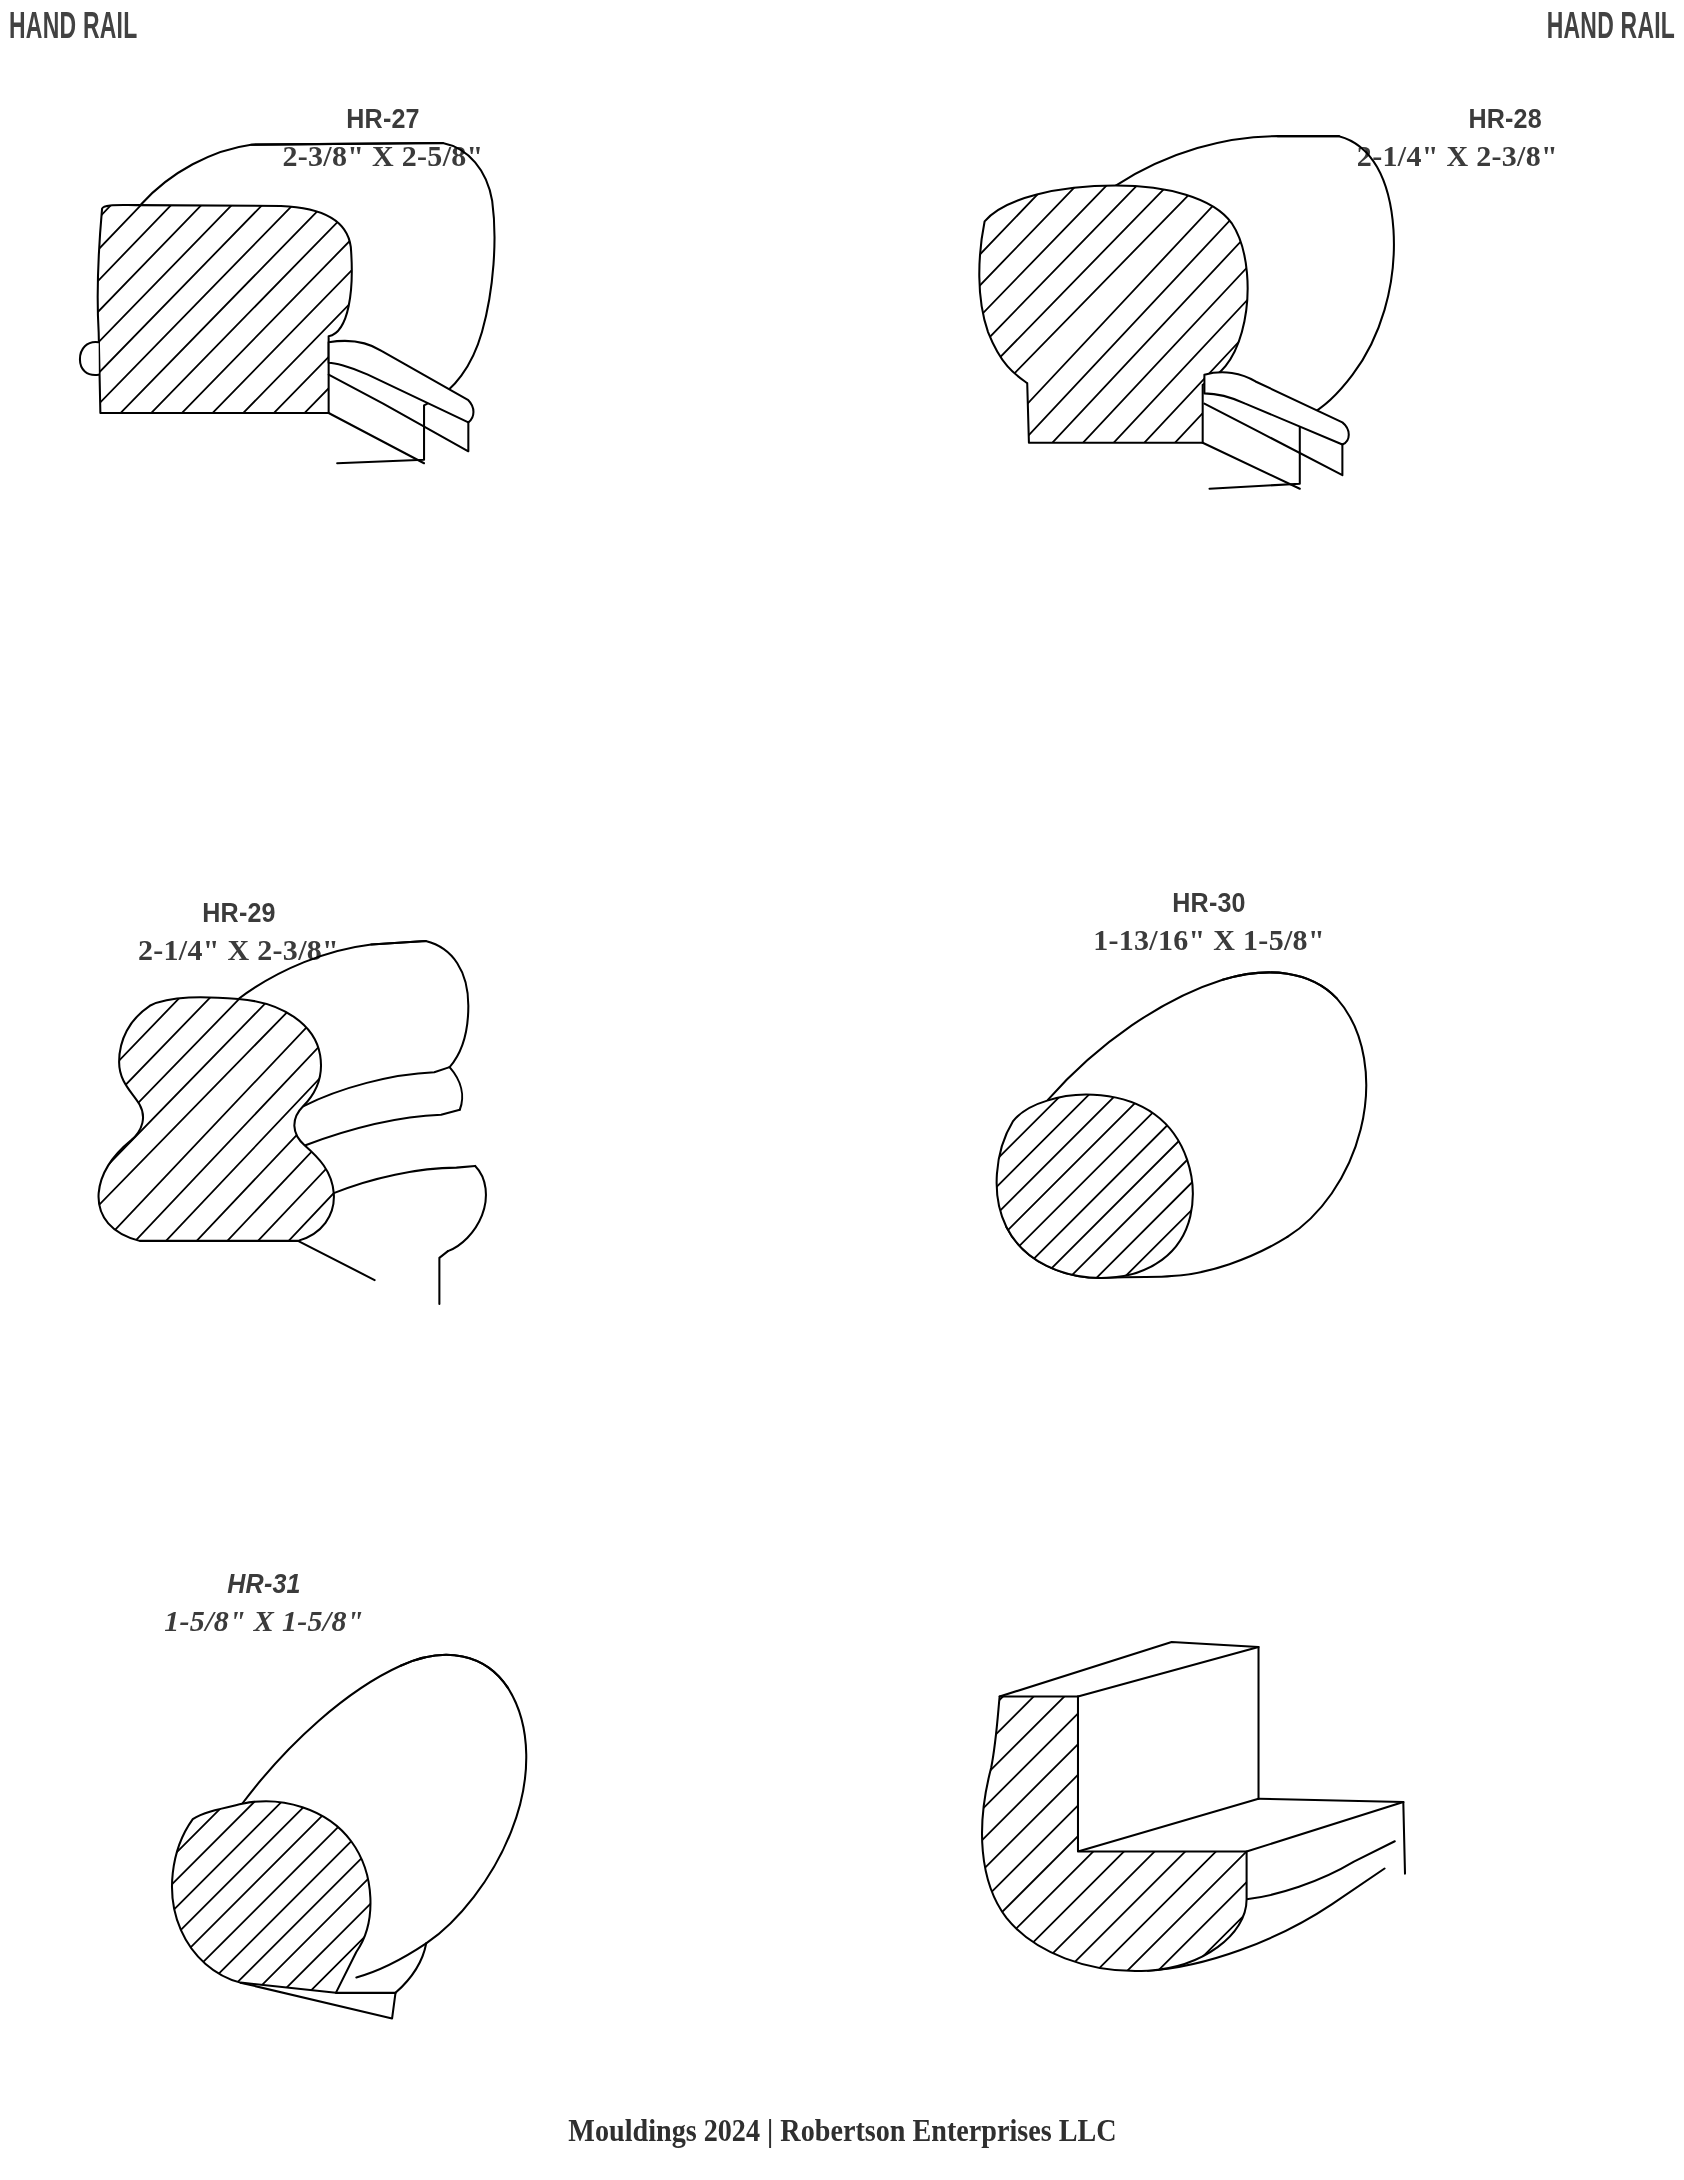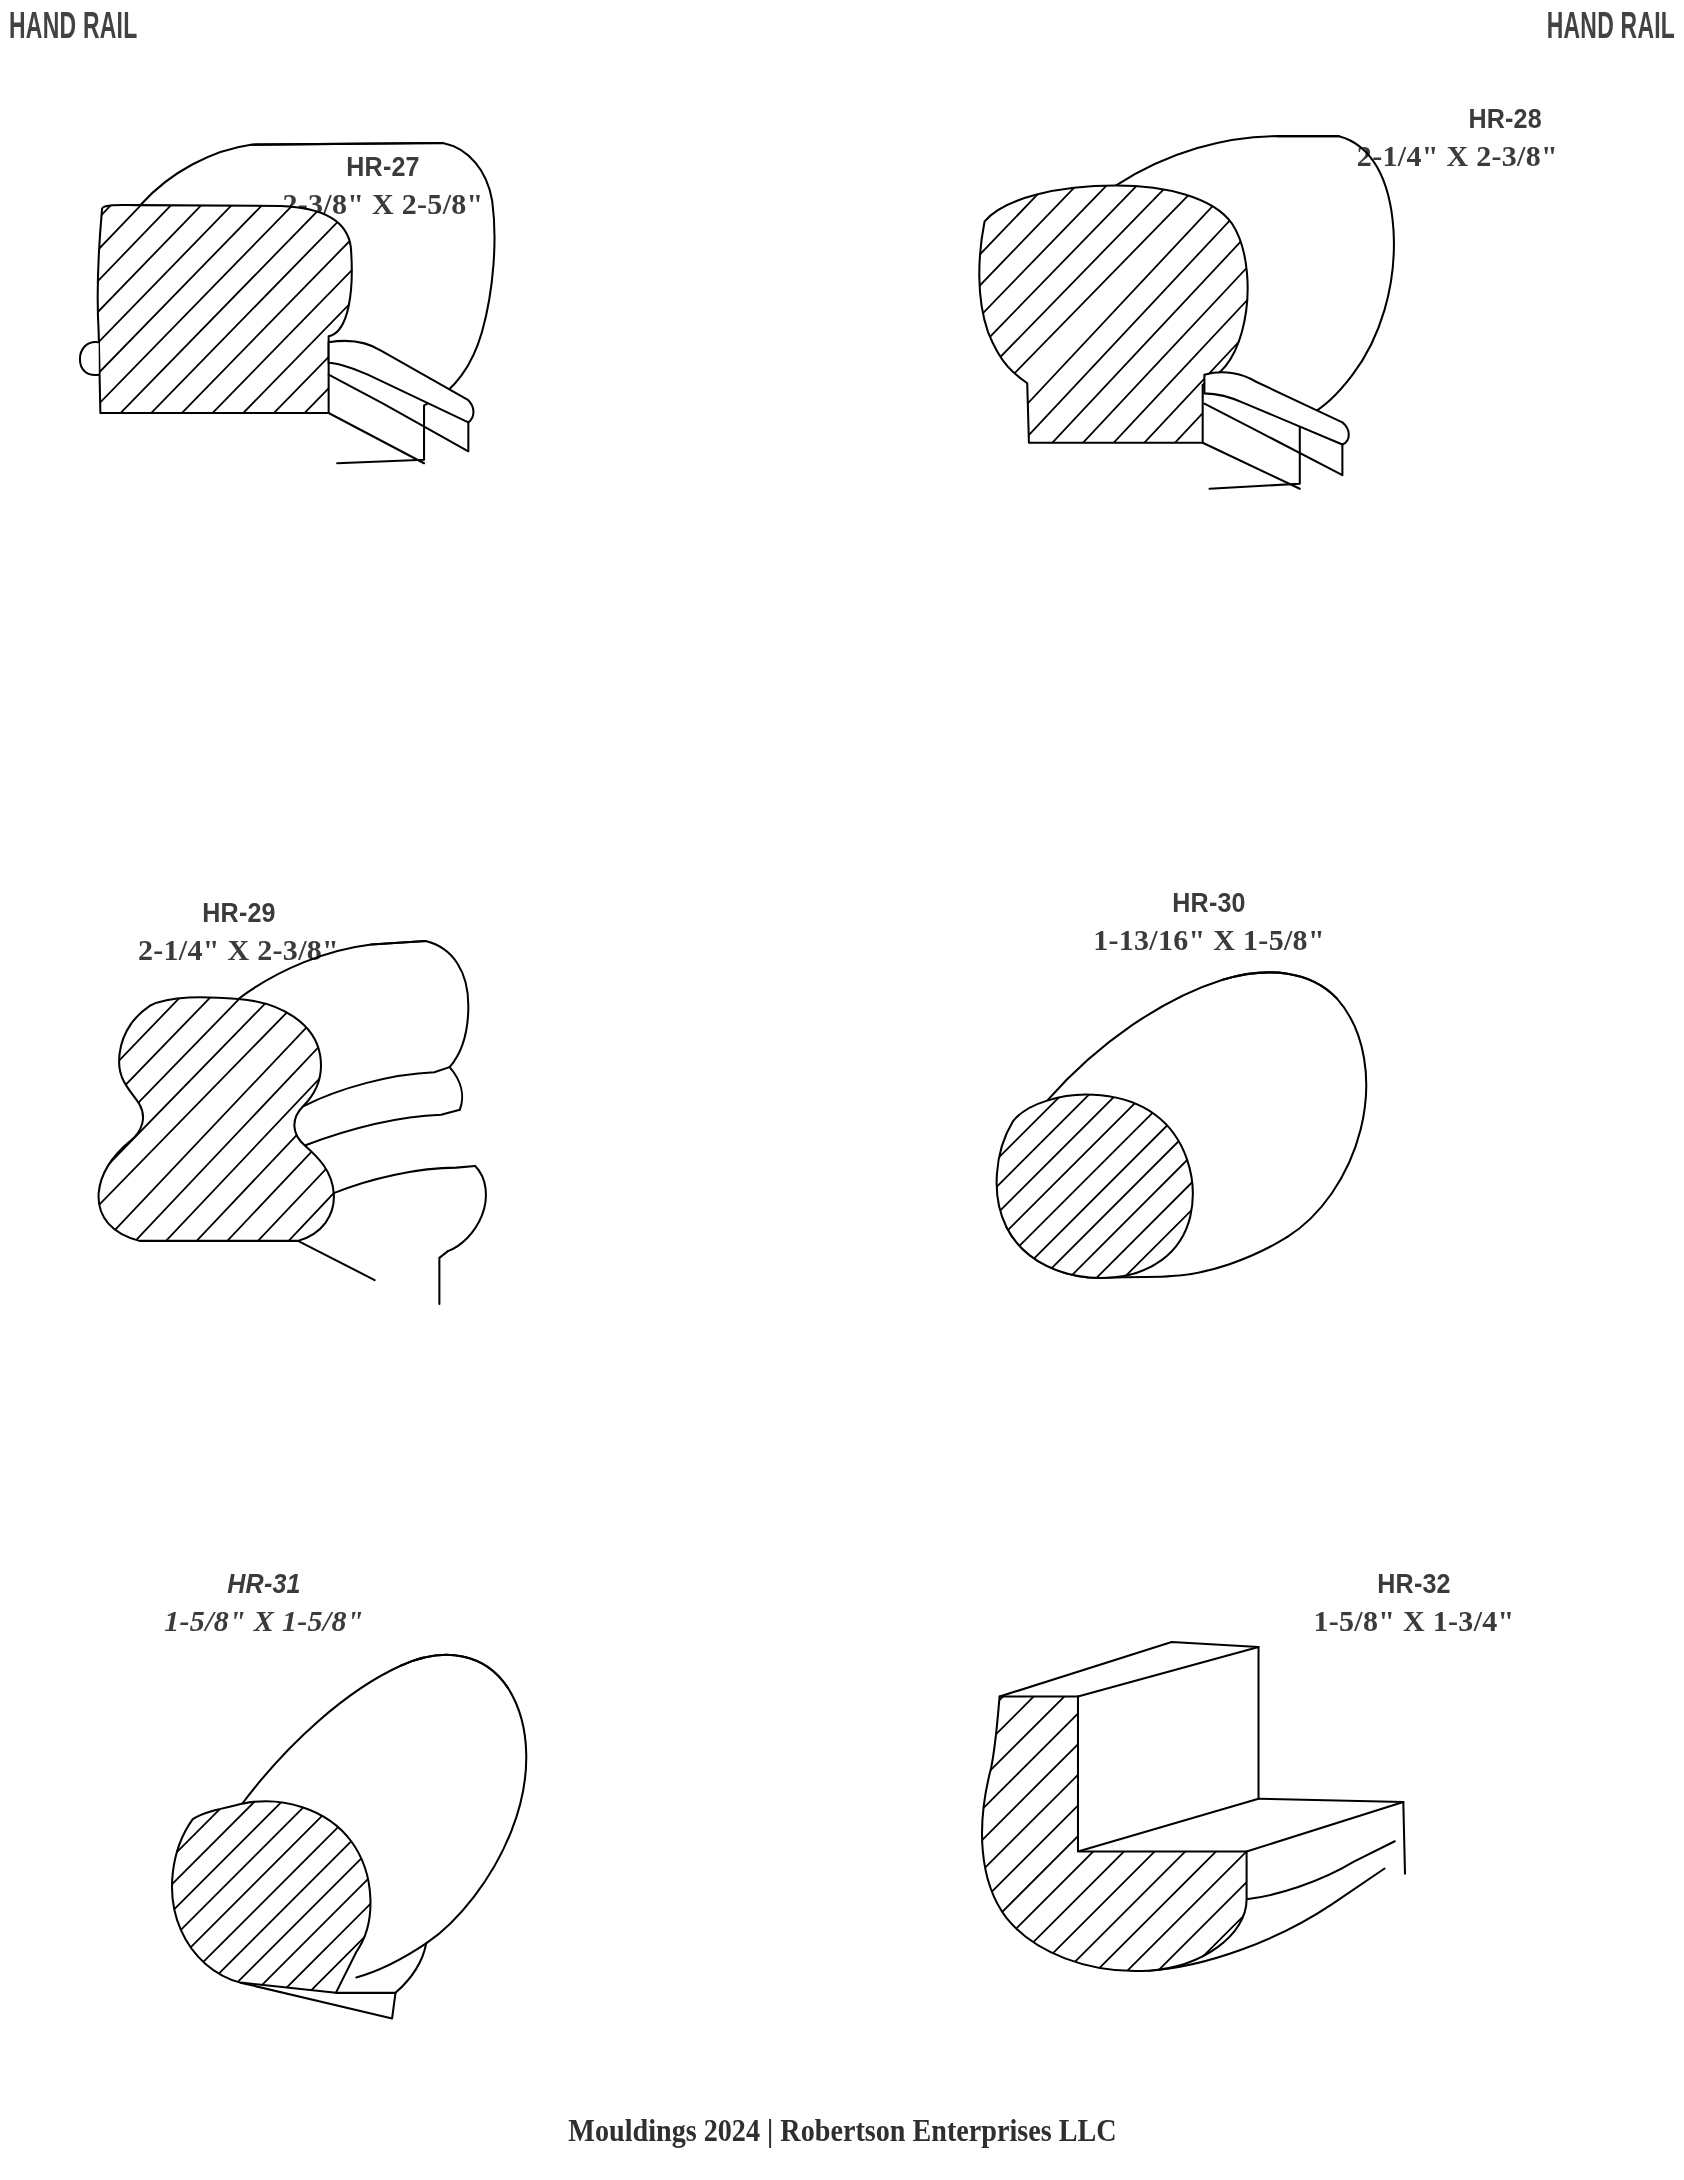--- a/index.html
+++ b/index.html
@@ -86,21 +86,21 @@
 </head>
 <body>
 
 <div id="hdr-left" class="page-header">HAND RAIL</div>
 
 <div id="hdr-right" class="page-header">HAND RAIL</div>
 
 <div class="sheet">
 
   <div class="figure" style="left:51px; top:102px; width:767px; height:409px;">
-    <div class="labels" style="left:102px; top:0px; width:460px;margin-top:48px;">
+    <div class="labels" style="left:102px; top:0px; width:460px;">
       <div class="code">HR-27</div>
       <div class="dims">2-3/8" X 2-5/8"</div>
     </div>
     <div class="drawing" style="left:17px; top:17px;">
       <svg width="477" height="375" viewBox="0 0 560 440" fill="none" stroke="#000" stroke-width="2.4" stroke-linecap="round" stroke-linejoin="round">
         <defs>
           <clipPath id="clip27">
             <path d="M40 105 C 36 150, 33 200, 36 250 L 38 345 L 306 345 L 306 255
                      C 330 250, 336 200, 332 150 C 328 120, 300 104, 250 102
                      L 80 101 C 58 101, 42 100, 40 105 Z"></path>
@@ -345,24 +345,20 @@
             <path d="M136 472 L 448 160"></path>
           <path d="M168 472 L 480 160"></path>
             <path d="M200 472 L 512 160"></path>
           <path d="M232 472 L 544 160"></path>
         </g>
       </svg>
     </div>
   </div>
 
   <div class="figure" style="left:877px; top:1567px; width:767px; height:477px;">
-    <div class="labels" style="left:358px; top:0px; width:358px;">
-      <div class="code">HR-32</div>
-      <div class="dims">1-5/8" X 1-3/4"</div>
-    </div>
     <div class="drawing" style="left:0px; top:34px;">
       <svg width="528" height="409" viewBox="0 0 620 480" fill="none" stroke="#000" stroke-width="2.4" stroke-linecap="round" stroke-linejoin="round">
         <defs>
           <clipPath id="clip32">
             <path d="M144 112 L 236 112 L 236 294 L 434 294 L 434 350
                      C 434 392, 382 430, 318 434 C 248 438, 184 412, 152 372
                      C 120 330, 116 264, 134 196 C 140 166, 142 132, 144 112 Z"></path>
           </clipPath>
         </defs>
 

